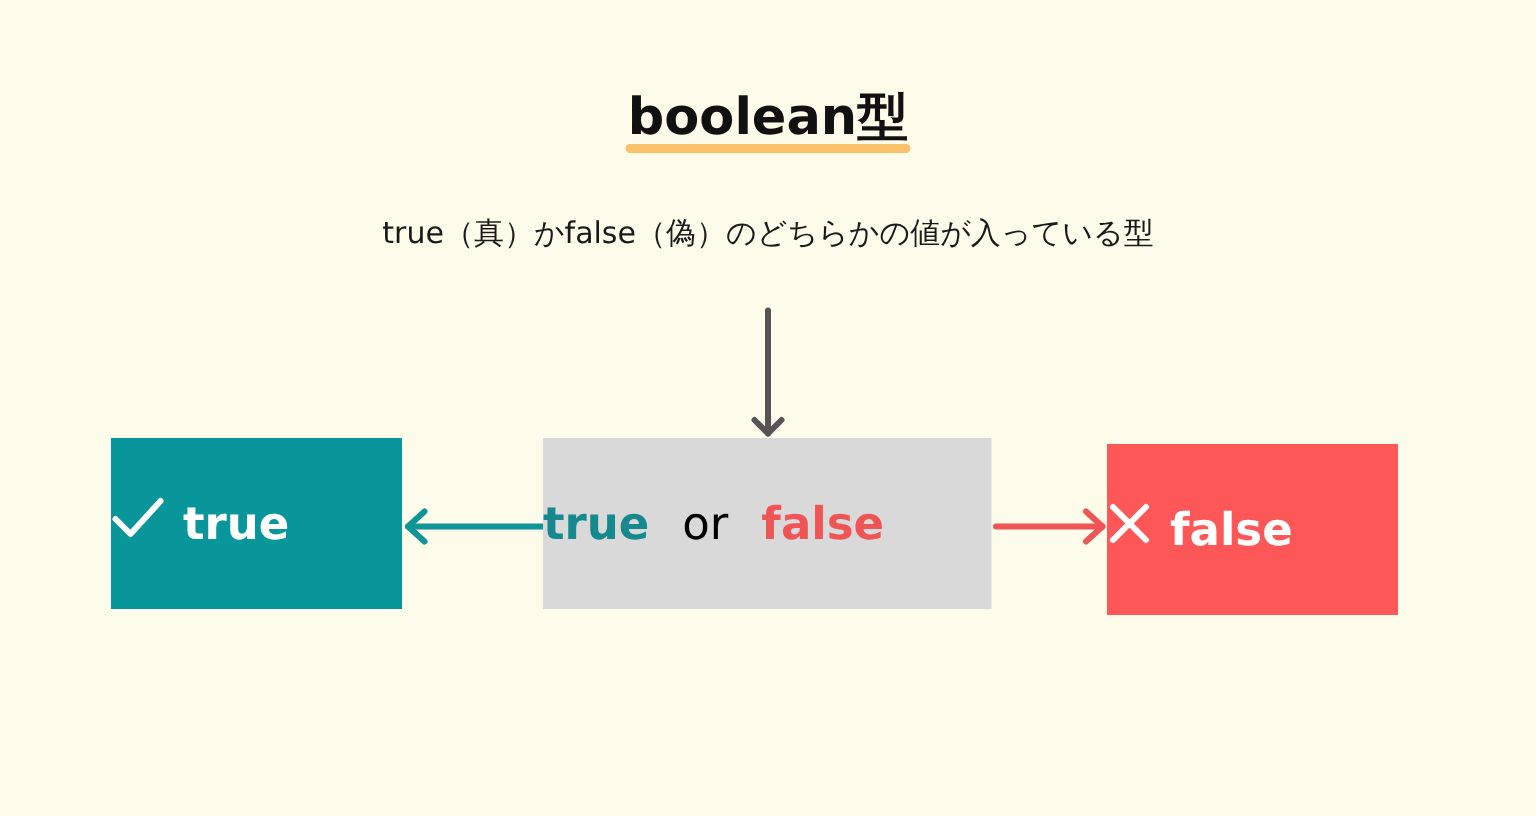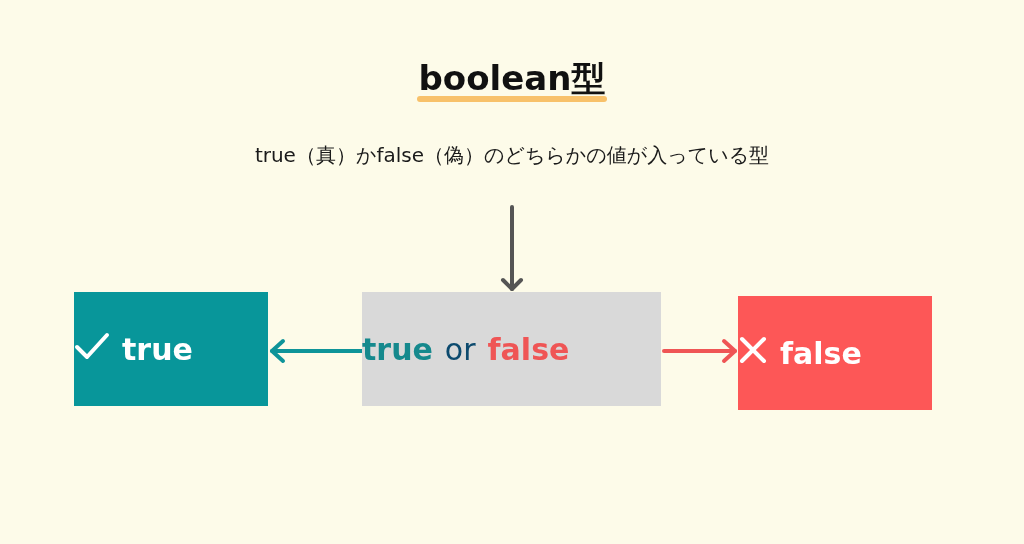--- a/index.html
+++ b/index.html
@@ -6,21 +6,21 @@
   body{width:1024px;height:544px;background:#fdfbe9;position:relative;overflow:hidden;font-family:"DejaVu Sans","Liberation Sans",sans-serif;}
   .title{position:absolute;left:0;width:1024px;top:56px;text-align:center;}
   .title span{position:relative;display:inline-block;font-size:34px;font-weight:bold;color:#111;line-height:44px;padding:0 2px;}
   .title span::after{content:"";position:absolute;left:0;right:0;bottom:-2px;height:6px;border-radius:3px;background:#f8c16a;z-index:-1;}
   .subtitle{position:absolute;left:0;width:1024px;top:142px;text-align:center;font-size:20px;color:#1a1a1a;}
   .box{position:absolute;display:flex;align-items:center;font-weight:bold;font-size:30px;}
   .box-true{left:74px;top:292px;width:194px;height:114px;background:#08969a;color:#fff;}
   .box-center{left:362px;top:292px;width:299px;height:114px;background:#d9d9d9;}
   .box-false{left:738px;top:296px;width:194px;height:114px;background:#fd5757;color:#fff;}
   .t-true{color:#15898d;}
-  .t-or{color:#0c4a6e;font-weight:normal;margin:0 12px;}
+  .t-or{color:#000000;font-weight:normal;margin:0 22px;}
   .t-false{color:#ef5555;}
   .icon{display:inline-block;margin-right:12px;}
   svg{position:absolute;left:0;top:0;}
 </style>
 </head>
 <body>
 
 <div class="title"><span>boolean型</span></div>
 <div class="subtitle">true（真）かfalse（偽）のどちらかの値が入っている型</div>
 

